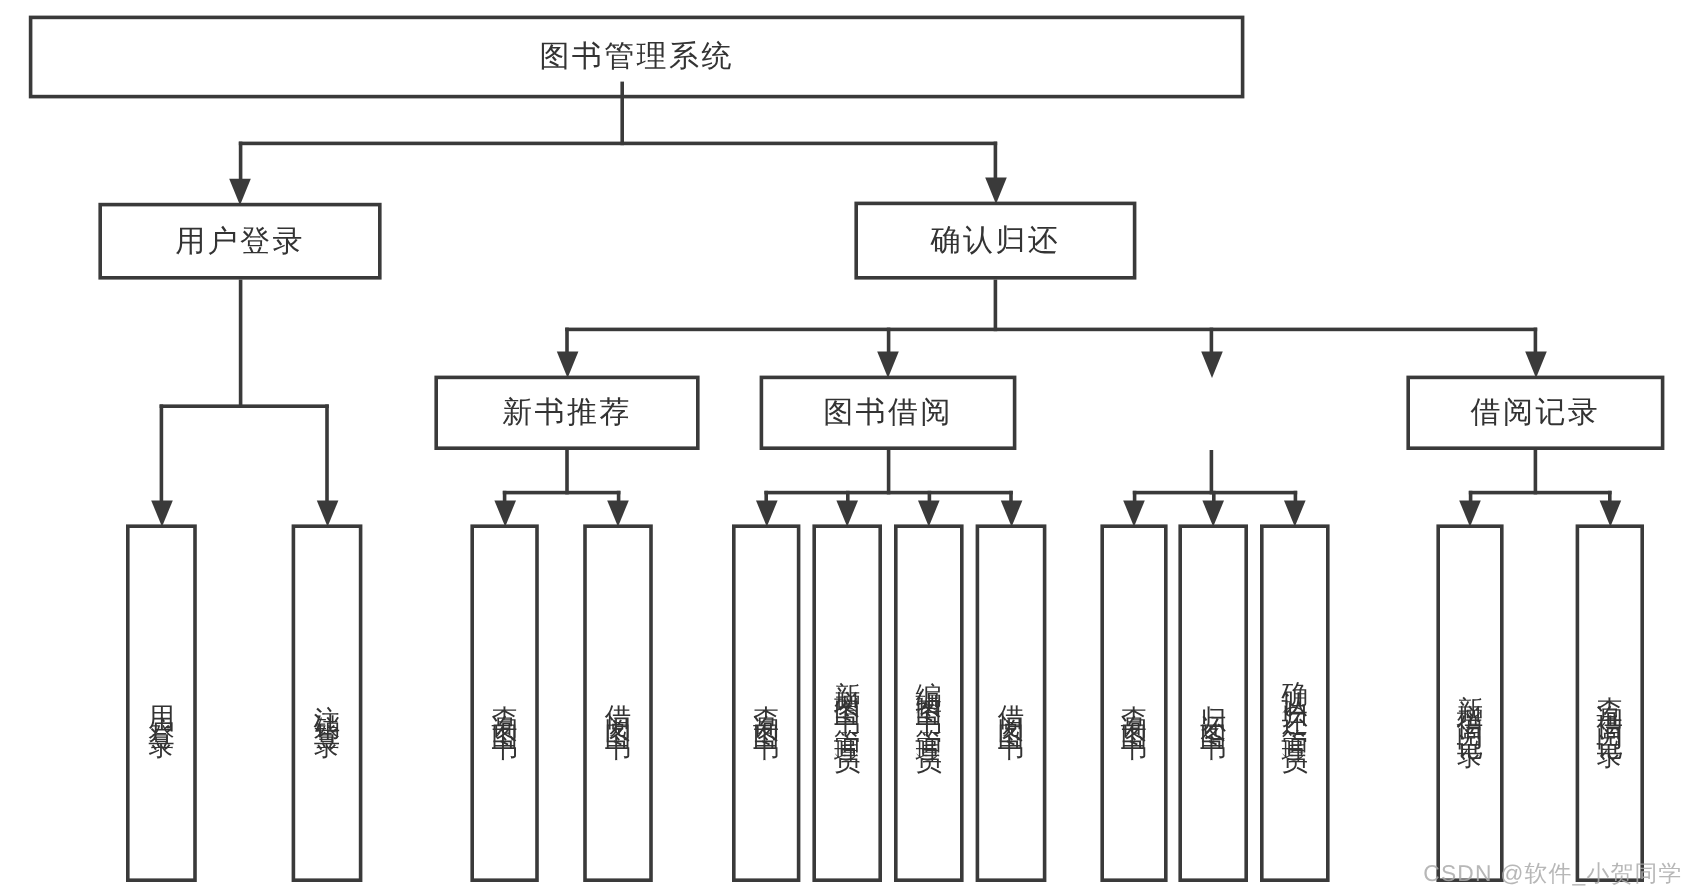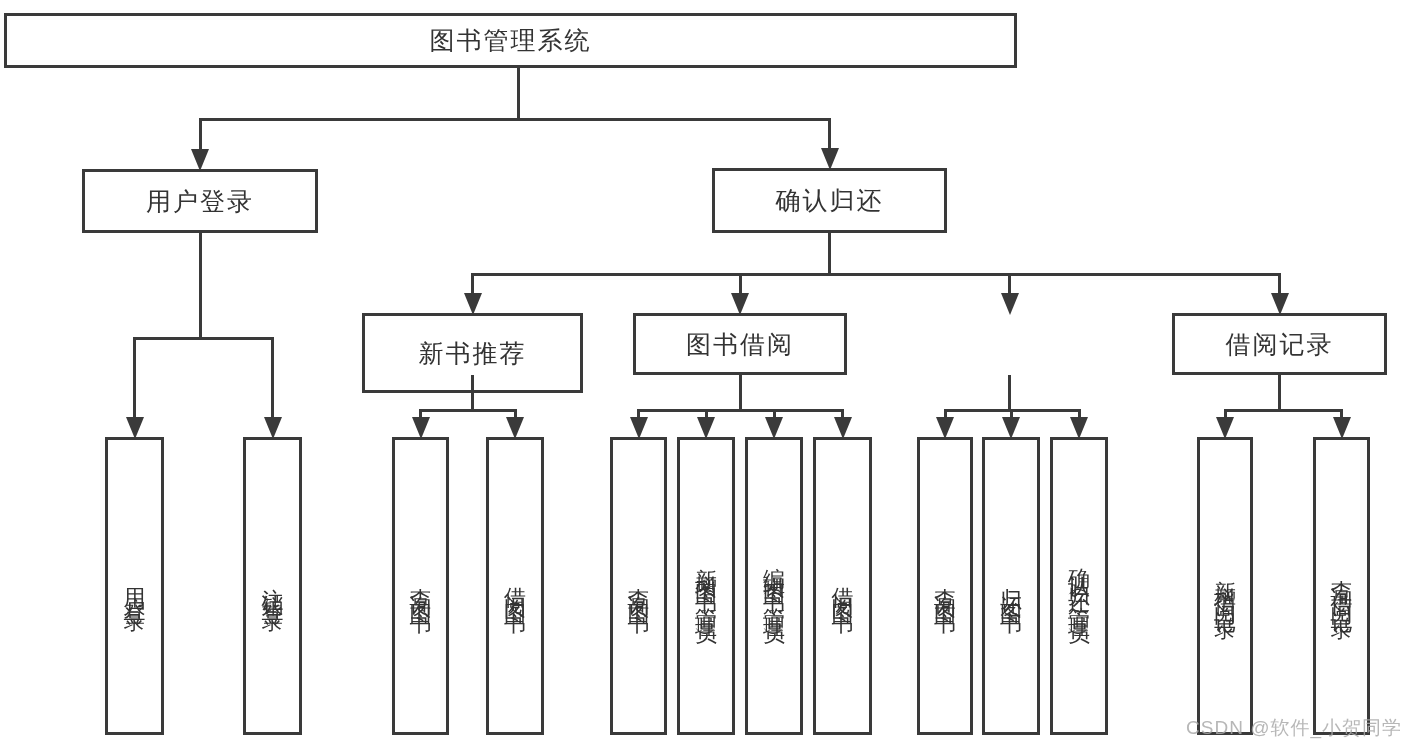--- a/index.html
+++ b/index.html
@@ -62,30 +62,30 @@
     z-index: 5;
     pointer-events: none;
     margin-top: 48px;
   }
 </style>
 </head>
 <body>
 
 <div class="canvas" id="canvas" style="--line: #3a3a3a; --text: #333333; --bg: #ffffff; --boxbg: #ffffff; --wm: rgba(170,170,170,0.85);">
   <span class="watermark">CSDN @软件_小贺同学</span>
-<div class="node h" style="left: 4px; top: 13px; width: 1013px; height: 55px;">
+<div class="node h" style="left: 24px; top: 13px; width: 1013px; height: 69px;">
       <span class="lbl">图书管理系统</span>
     </div>
     <div class="node h" style="left: 82px; top: 169px; width: 236px; height: 64px;">
       <span class="lbl">用户登录</span>
     </div>
     <div class="node h" style="left: 712px; top: 168px; width: 235px; height: 65px;">
       <span class="lbl">确认归还</span>
     </div>
-    <div class="node h" style="left: 362px; top: 313px; width: 221px; height: 80px;">
+    <div class="node h" style="left: 362px; top: 313px; width: 221px; height: 62px;">
       <span class="lbl">新书推荐</span>
     </div>
     <div class="node h" style="left: 633px; top: 313px; width: 214px; height: 62px;">
       <span class="lbl">图书借阅</span>
     </div>
     <div class="node h" style="left: 1172px; top: 313px; width: 215px; height: 62px;">
       <span class="lbl">借阅记录</span>
     </div>
     <div class="node v" style="left: 105px; top: 437px; width: 59px; height: 298px;">
       <span class="lbl">用户登录</span>

